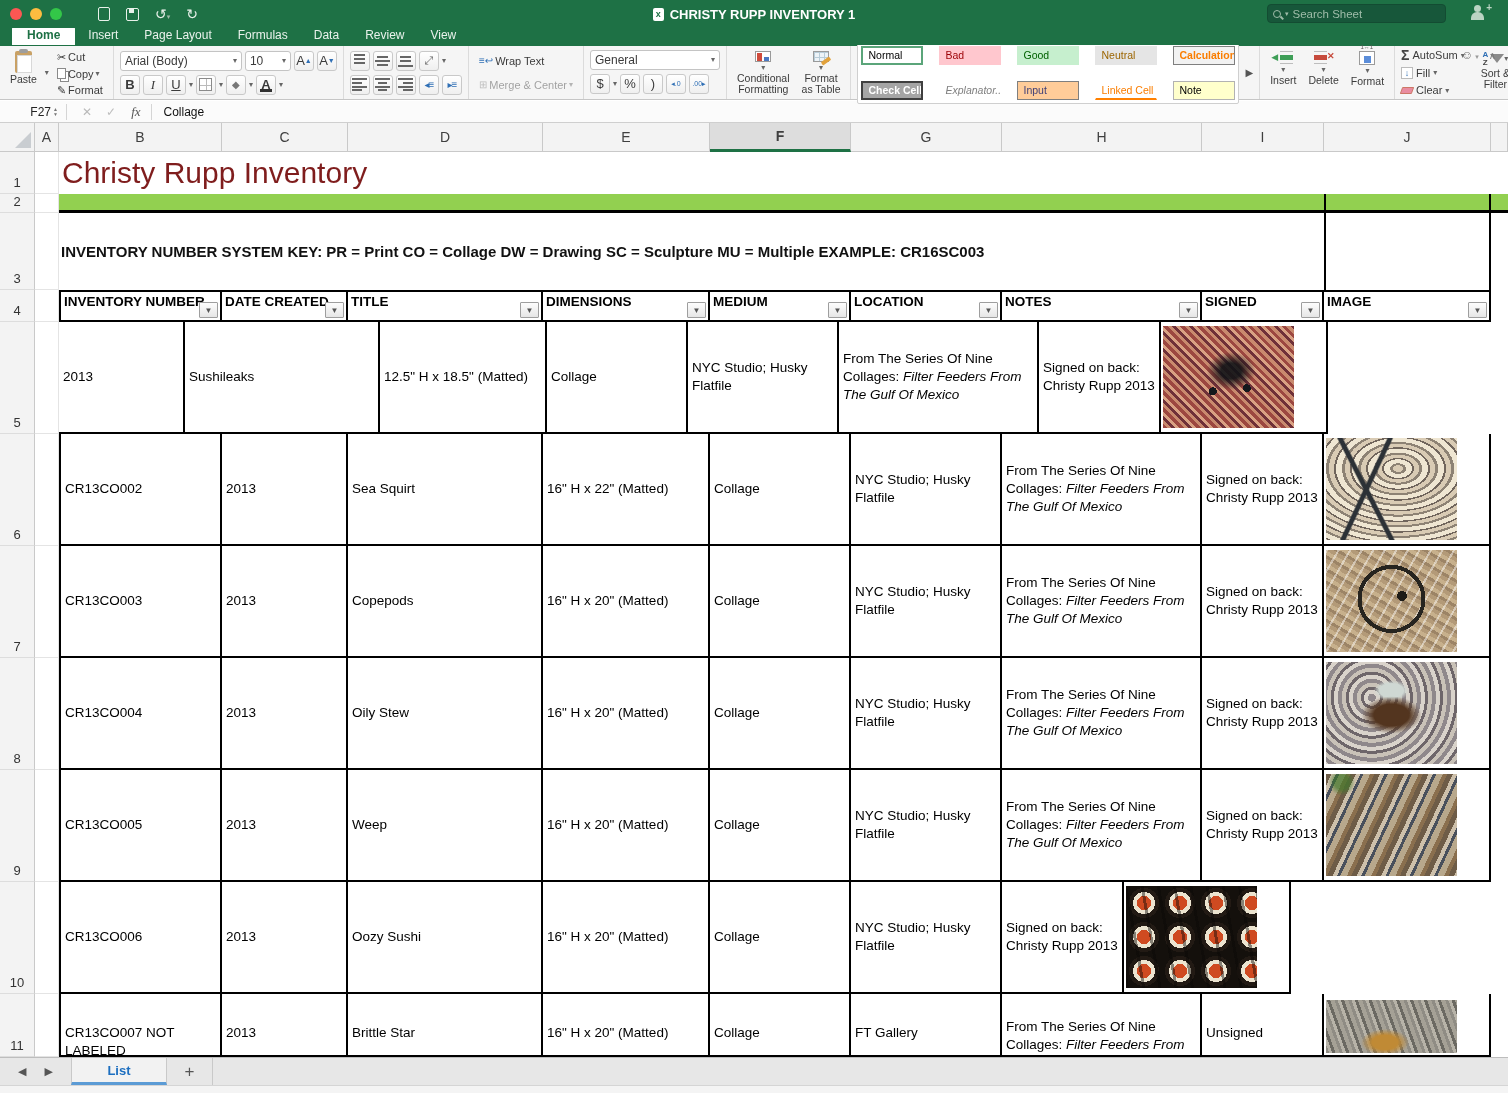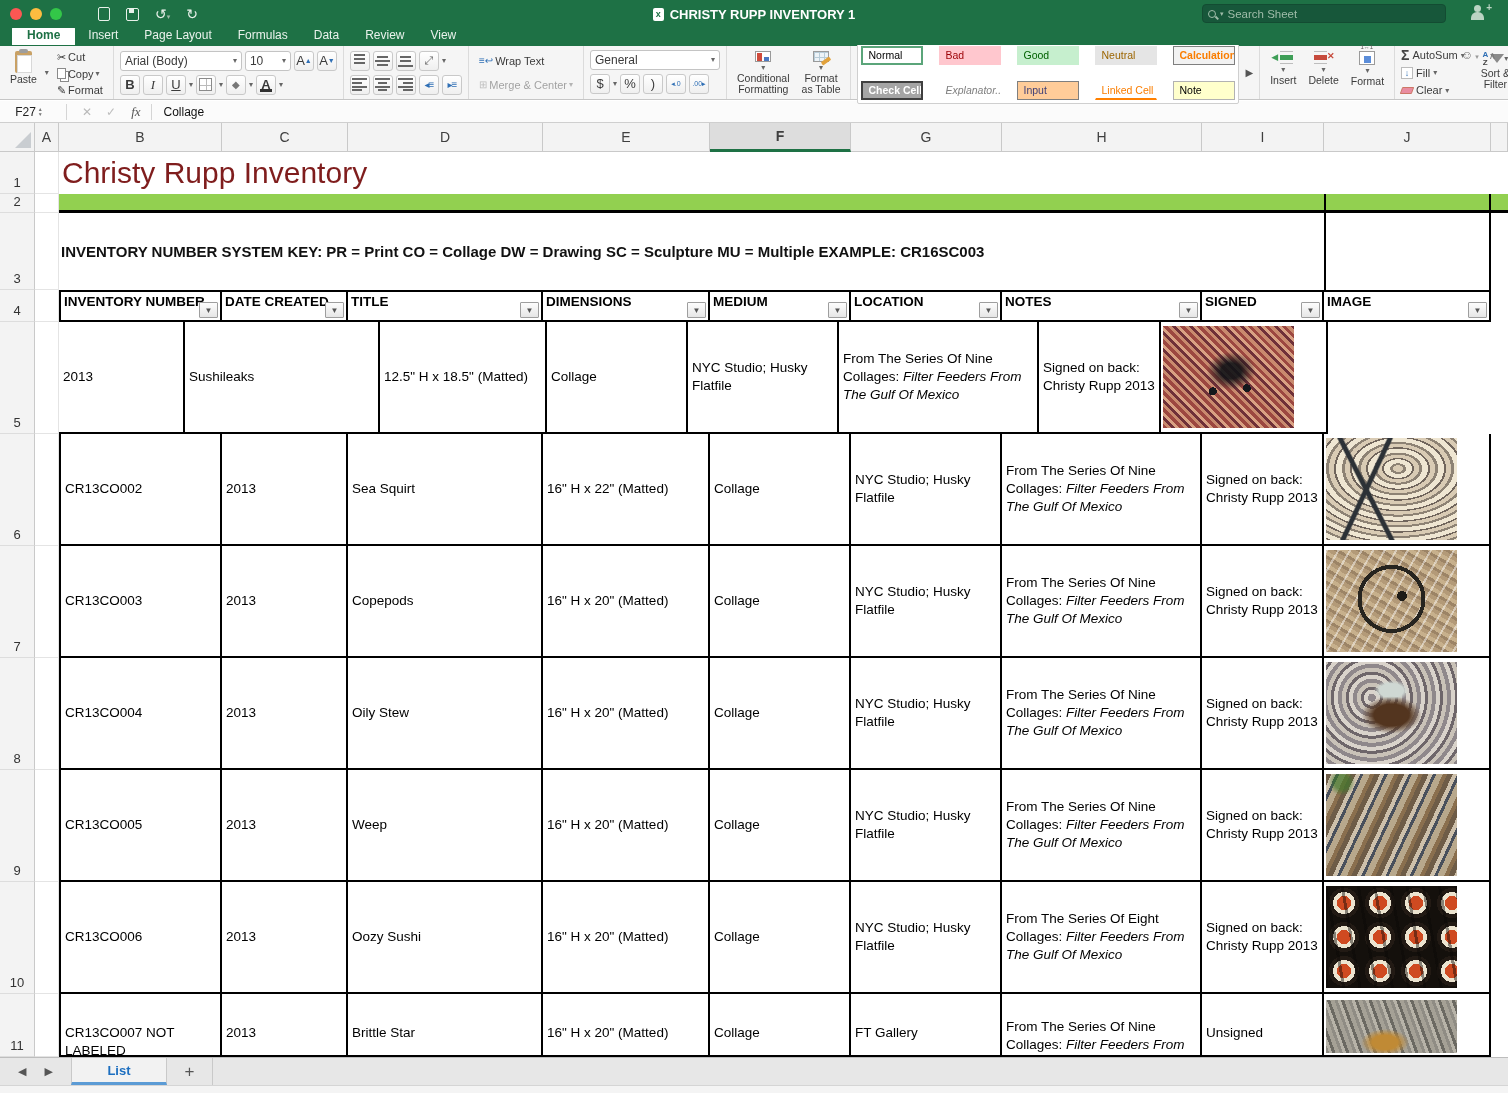--- a/index.html
+++ b/index.html
@@ -9,21 +9,21 @@
   .titlebar{position:absolute;top:0;left:0;width:1508px;height:28px;background:#1E7145;display:flex;align-items:center;color:#fff;z-index:30}
   .lights{display:flex;gap:8px;margin-left:10px}
   .light{width:12px;height:12px;border-radius:50%}
   .light.red{background:#FC5753}.light.yellow{background:#FDBC40}.light.green{background:#33C748}
   .tb-icons{display:flex;gap:16px;margin-left:36px;align-items:center;font-size:14px;color:#E8F1EA}
   .tb-doc{width:12px;height:14px;border:1.5px solid #E8F1EA;border-radius:2px}
   .tb-save{width:13px;height:13px;border:1.5px solid #E8F1EA;border-radius:2px;position:relative}
   .tb-save:after{content:"";position:absolute;left:2px;top:0;width:5px;height:4px;background:#E8F1EA}
   .tb-title{position:absolute;left:354px;width:800px;text-align:center;font-size:13px;font-weight:bold;color:#FFF;display:flex;align-items:center;justify-content:center;gap:6px}
   .xlicon{display:inline-block;width:11px;height:13px;background:#fff;color:#1E7145;font-size:9px;font-weight:bold;text-align:center;line-height:13px;border-radius:2px}
-  .searchbox{position:absolute;right:62px;top:4px;width:244px;height:19px;background:#17573A;border:1px solid #134C32;border-radius:4px;display:flex;align-items:center;padding:0 5px;gap:4px}
+  .searchbox{position:absolute;right:62px;top:4px;width:179px;height:19px;background:#17573A;border:1px solid #134C32;border-radius:4px;display:flex;align-items:center;padding:0 5px;gap:4px}
   .searchbox input{background:transparent;border:none;outline:none;color:#CBDED2;font-size:11.5px;width:160px;font-family:"Liberation Sans",sans-serif}
   .searchbox input::placeholder{color:#9FBCA9}
   .mag{width:8px;height:8px;border:1.5px solid #9FBCA9;border-radius:50%;position:relative;flex:none}
   .mag:after{content:"";position:absolute;left:6px;top:6px;width:4px;height:1.5px;background:#9FBCA9;transform:rotate(45deg)}
   .tinycaret{font-size:7px;color:#9FBCA9}
   .share{position:absolute;right:18px;top:5px;width:20px;height:16px}
   .share:before{content:"";position:absolute;left:4px;top:0;width:7px;height:7px;border-radius:50%;background:#BBD4C3}
   .share:after{content:"+";position:absolute;right:-2px;top:-3px;color:#BBD4C3;font-size:10px;font-weight:bold}
   .share i{position:absolute;left:1px;top:7px;width:13px;height:8px;border-radius:6px 6px 0 0;background:#BBD4C3}
 
@@ -98,21 +98,21 @@
   .sigma{font-size:14px;font-weight:bold;color:#444}
   .fillic{width:12px;height:12px;border:1px solid #BBB;background:#fff;color:#2F6FB5;font-size:9px;display:flex;align-items:center;justify-content:center}
   .eraser{width:12px;height:7px;background:#E98CA0;border:1px solid #C76;transform:skewX(-20deg);border-radius:1px}
   .az{display:flex;flex-direction:column;font-size:8px;font-weight:bold;line-height:8px}
   .az .a{color:#2F6FB5}.az .z{color:#444}
   .funnel{width:0;height:0;border-left:7px solid transparent;border-right:7px solid transparent;border-top:9px solid #8a8a8a;position:relative;margin-left:2px}
   .ribbon-corner{position:absolute;right:12px;top:48px;display:flex;gap:10px;align-items:center;color:#777;font-size:12px;z-index:31}
 
   
   .fbar{position:absolute;top:101px;left:0;width:1508px;height:22px;background:#FBFBFB;border-bottom:1px solid #CFCFCF;display:flex;align-items:center;font-size:12px;color:#333;z-index:27}
-  .namebox{width:58px;height:22px;display:flex;align-items:center;justify-content:center;padding-left:0;font-size:12px;color:#222}
+  .namebox{width:58px;height:22px;display:flex;align-items:center;justify-content:flex-end;padding-left:0;font-size:12px;color:#222}
   .stepper{display:flex;flex-direction:column;font-size:5px;color:#777;line-height:5px;margin-left:2px}
   .fdivide{width:1px;height:16px;background:#D5D5D5;margin:0 8px}
   .fx-x{color:#B9B9B9;font-size:12px;margin:0 7px}
   .fx-check{color:#BFBFBF;font-size:12px;margin:0 7px}
   .fx{font-style:italic;font-family:"Liberation Serif",serif;font-size:13px;color:#555;margin:8px 8px}
   .fvalue{margin-left:10px;color:#111}
 
   
   .grid{position:absolute;top:123px;left:0;width:1508px;height:934px;overflow:hidden;background:#fff}
   .colhdr{display:flex;height:29px;font-size:14px;color:#3f3f3f}
@@ -713,23 +713,20 @@
       </div>
     <div class="tc w-e">
         <span>16" H x 20" (Matted)</span>
       </div>
     <div class="tc w-f">
         <span>Collage</span>
       </div>
     <div class="tc w-gg">
         <span>NYC Studio; Husky Flatfile</span>
       </div>
-    <div class="tc w-h">
-        <span><span>From The Series Of Eight Collages: </span><i>Filter Feeders From The Gulf Of Mexico</i></span>
-      </div>
     <div class="tc w-i">
         <span>Signed on back: Christy Rupp 2013</span>
       </div>
     <div class="tc w-j imgcell">
         <div class="art img-5" title="sushi roll pattern collage in red, black and cream"></div>
       </div>
   </div>
 
   <div class="row rdata r11">
     <div class="gut">11</div>

